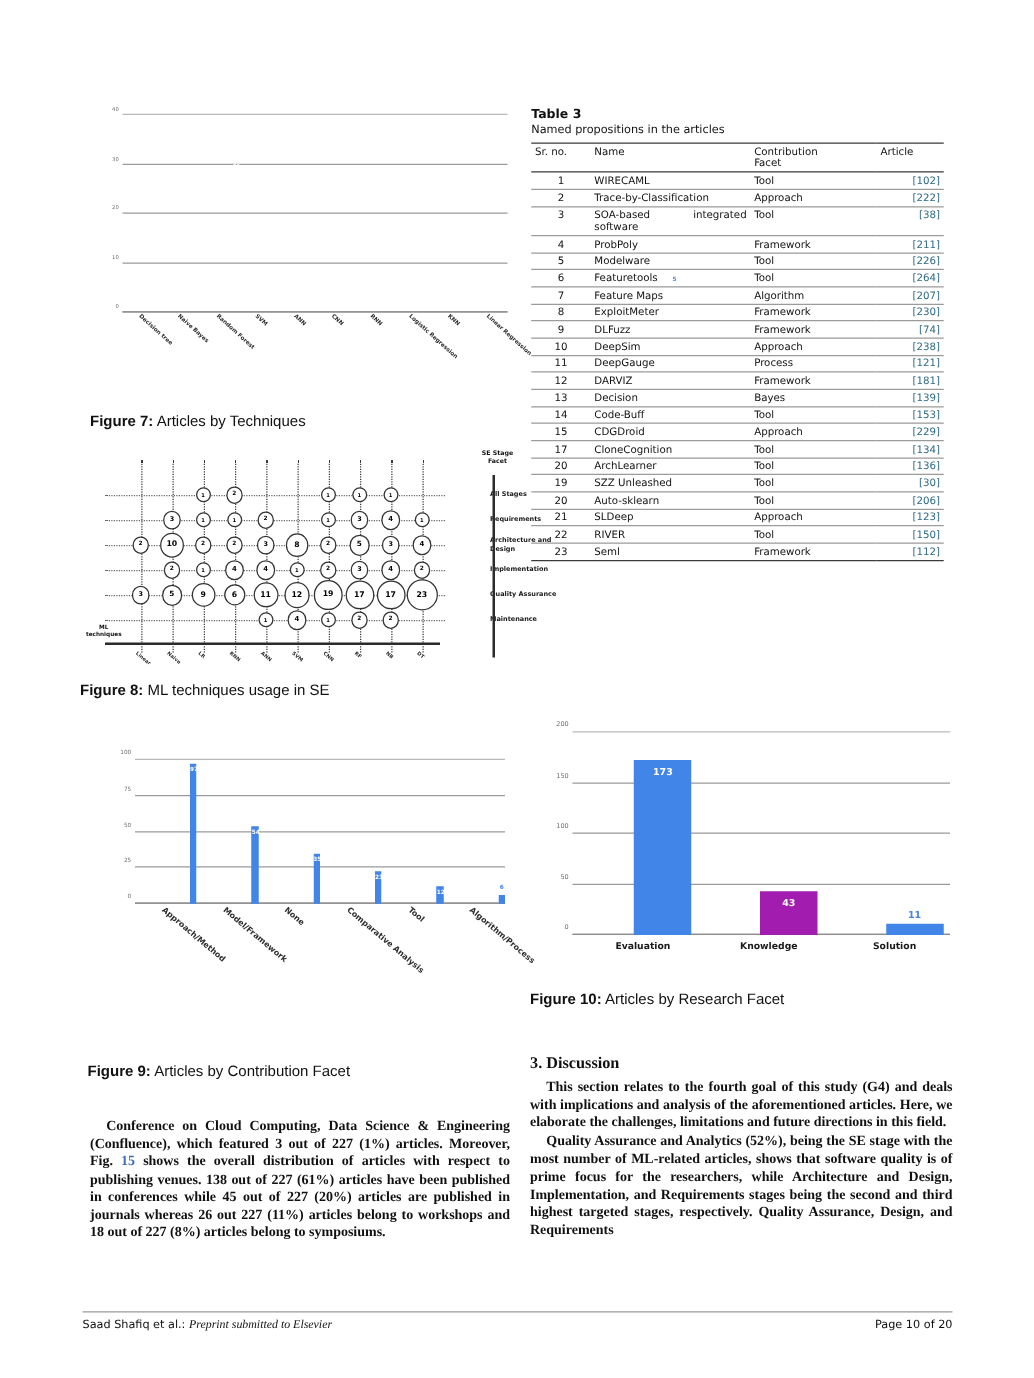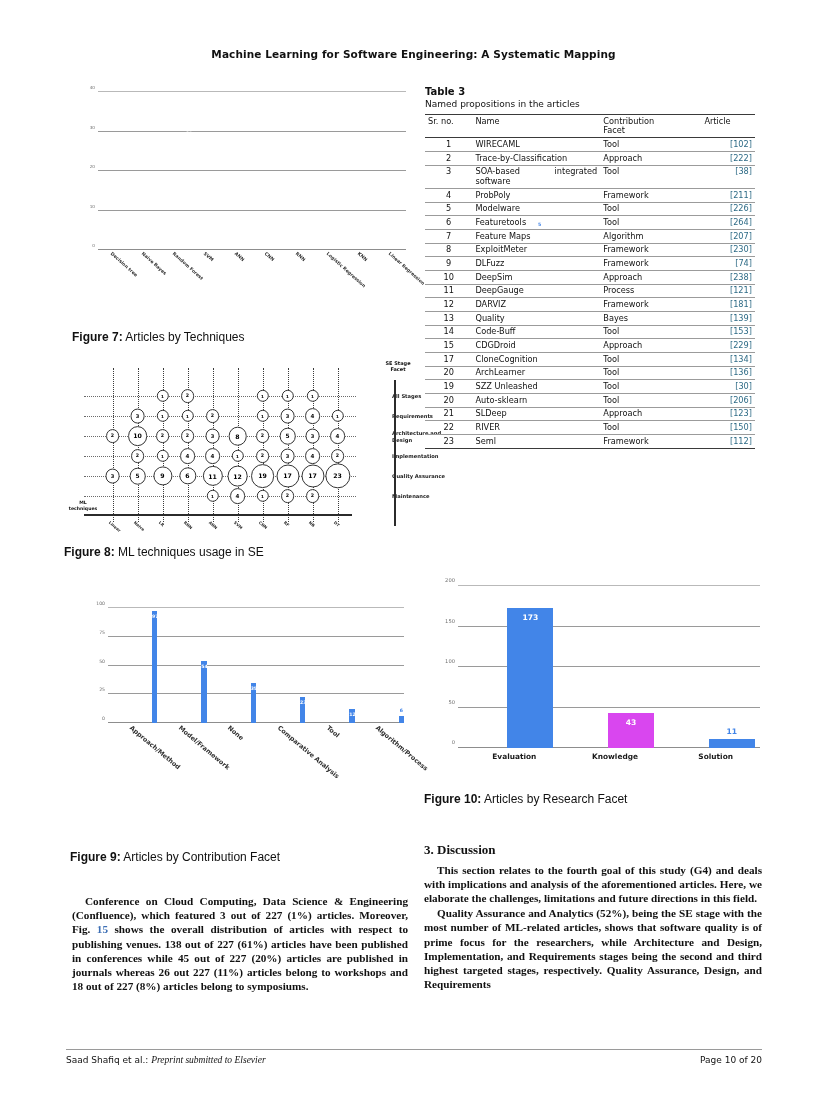--- a/index.html
+++ b/index.html
@@ -112,21 +112,20 @@
   .footer{position:absolute;top:1055px;font-family:"DejaVu Sans",sans-serif;font-size:9px;}
   #footL{left:66px;}
   #footL i{font-family:"Liberation Serif",serif;font-style:italic;font-size:9.5px;}
   #footR{right:65px;}
 </style>
 </head>
 <body>
 
 <div class="page">
 
-  <div class="running-head">Machine Learning for Software Engineering: A Systematic Mapping</div>
 
   <div id="fig7" class="chart">
     <div class="plot">
       <div id="f7grid">
           <div class="gridline" style="bottom: 0%; background: rgb(141, 141, 141);"></div>
           <div class="ytick" style="bottom: 0%; right: 100%; margin-right: 3px;">0</div>
           <div class="gridline" style="bottom: 25%;"></div>
           <div class="ytick" style="bottom: 25%; right: 100%; margin-right: 3px;">10</div>
           <div class="gridline" style="bottom: 50%;"></div>
           <div class="ytick" style="bottom: 50%; right: 100%; margin-right: 3px;">20</div>
@@ -410,21 +409,21 @@
           <div class="ytick" style="bottom: 100%; right: 100%; margin-right: 3px;">200</div>
         </div>
       <div class="axisline"></div>
       <div class="bars" id="f10bars">
           <div class="barcell">
             <div class="bar" style="height: 86.5%; background: rgb(66, 133, 232);">
               <div class="barval">173</div>
             </div>
           </div>
           <div class="barcell">
-            <div class="bar" style="height: 21.5%; background: #d946ef;">
+            <div class="bar" style="height: 21.5%; background: #a21caf;">
               <div class="barval">43</div>
             </div>
           </div>
           <div class="barcell">
             <div class="bar" style="height: 5.5%; background: rgb(66, 133, 232);">
               <div class="barval outside">11</div>
             </div>
           </div>
         </div>
     </div>
@@ -528,21 +527,21 @@
             <td class="c-art">[121]</td>
           </tr>
           <tr class="rule-thin">
             <td class="c-sr">12</td>
             <td class="c-name">DARVIZ</td>
             <td class="c-facet">Framework</td>
             <td class="c-art">[181]</td>
           </tr>
           <tr class="rule-thin">
             <td class="c-sr">13</td>
-            <td class="c-name">Quality</td>
+            <td class="c-name">Decision</td>
             <td class="c-facet">Bayes</td>
             <td class="c-art">[139]</td>
           </tr>
           <tr class="rule-thin">
             <td class="c-sr">14</td>
             <td class="c-name">Code-Buff</td>
             <td class="c-facet">Tool</td>
             <td class="c-art">[153]</td>
           </tr>
           <tr class="rule-thin">

